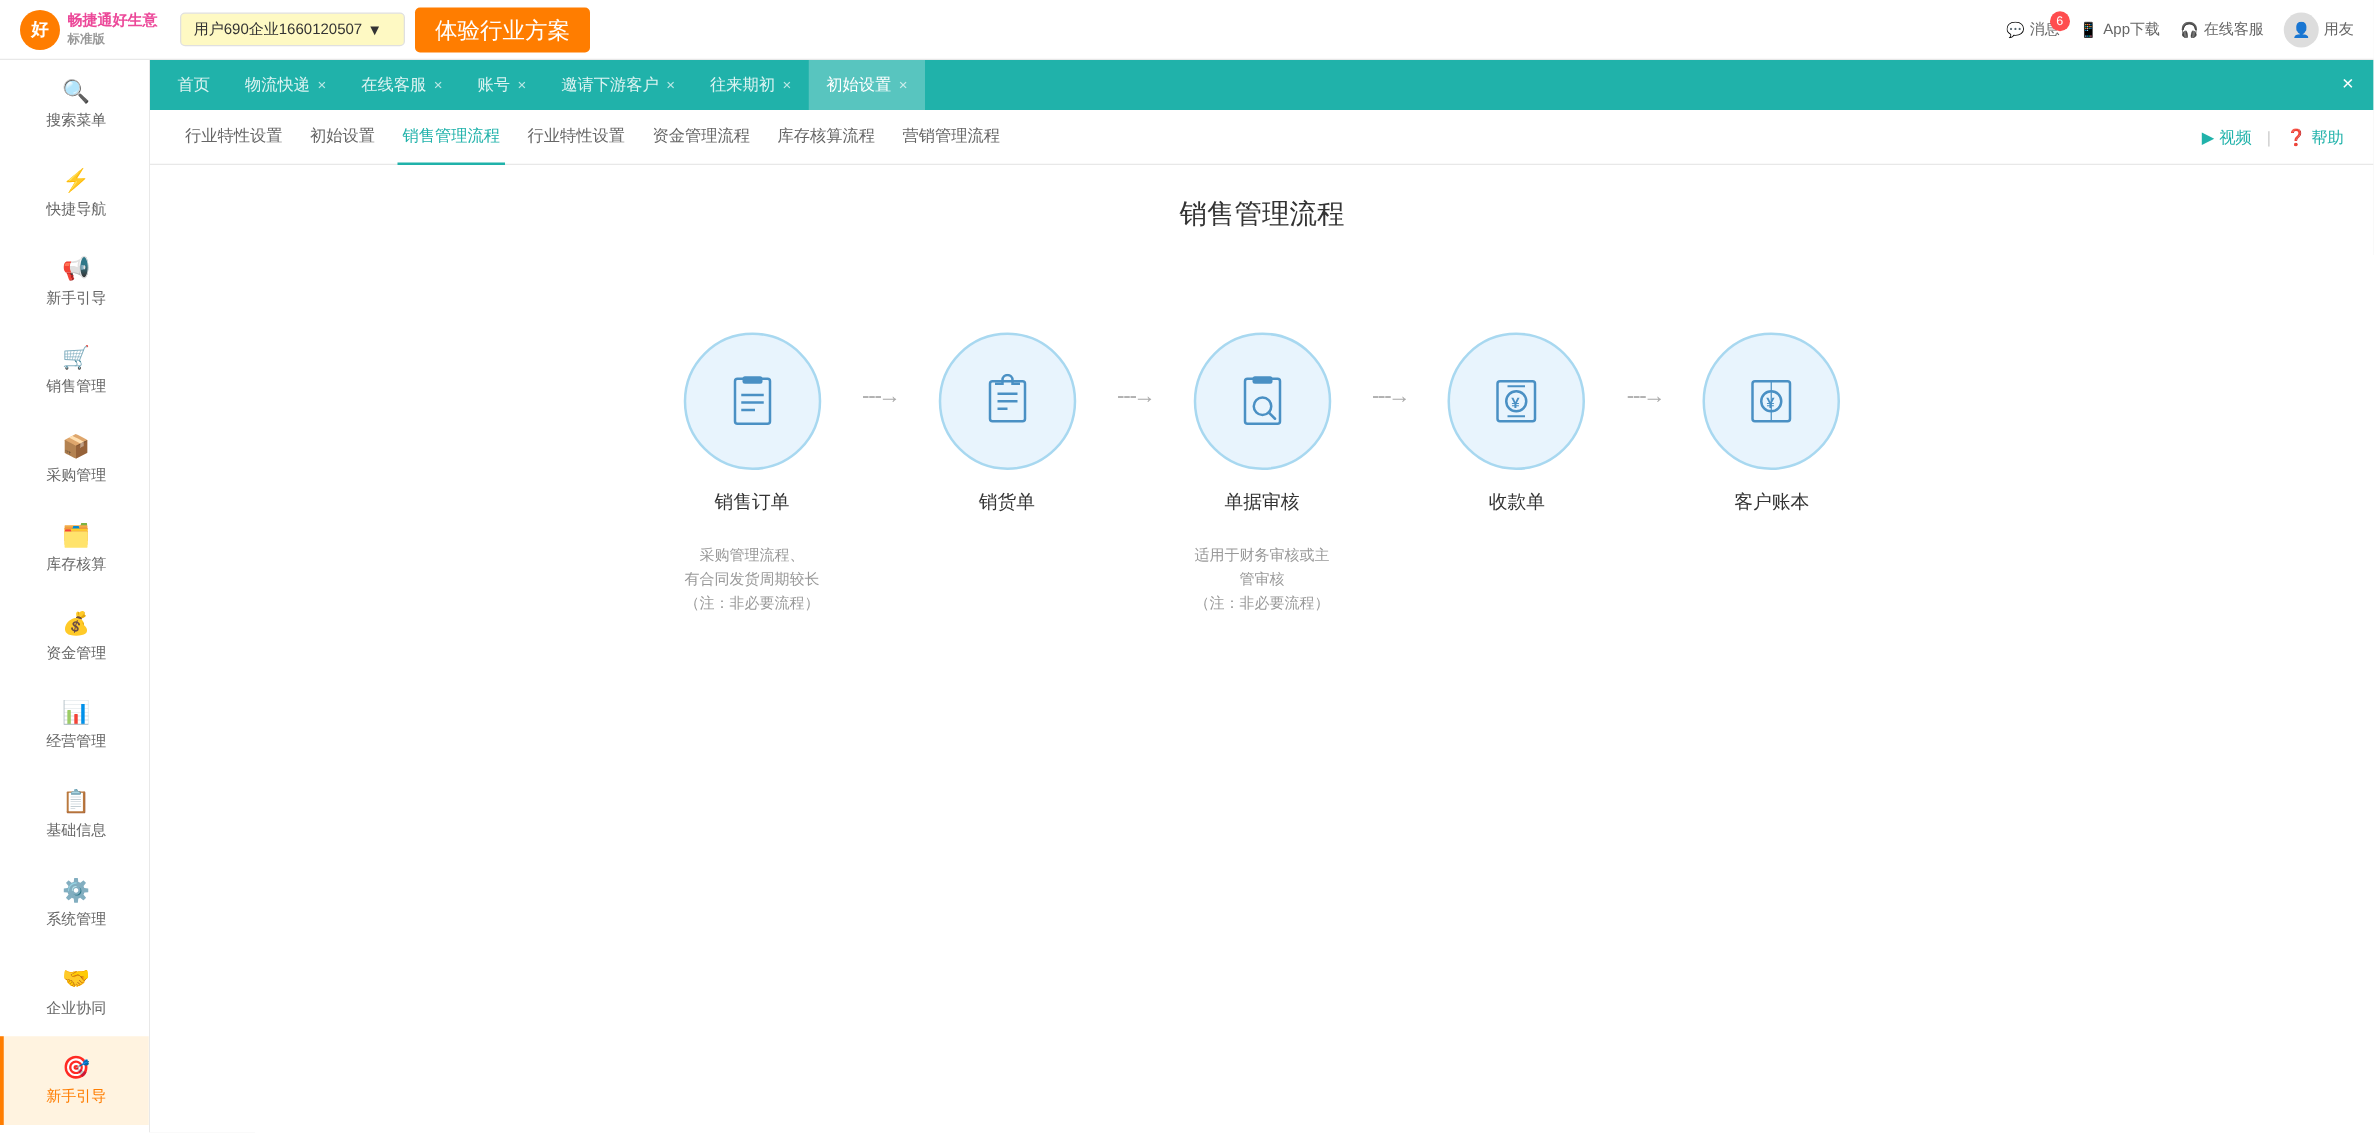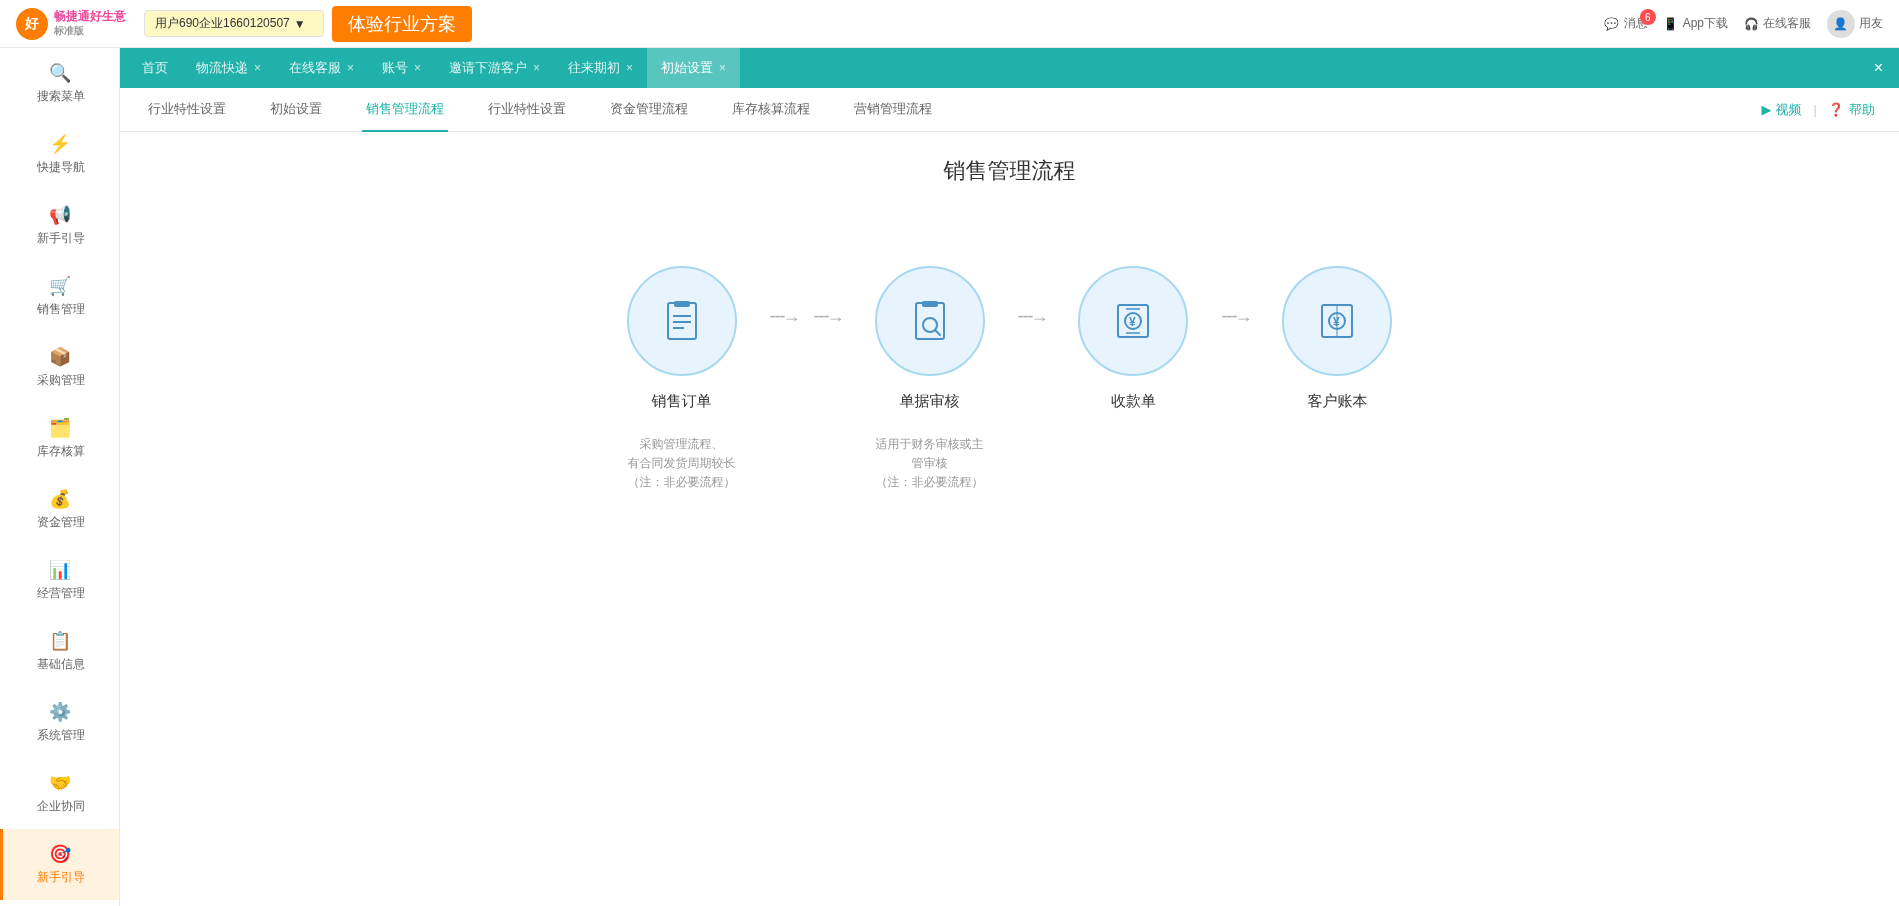--- a/index.html
+++ b/index.html
@@ -35,21 +35,21 @@
 
     
     .nav-tabs { background: #20b2aa; display: flex; align-items: center; padding: 0 8px; height: 40px; flex-shrink: 0; }
     .nav-tab { color: rgba(255,255,255,0.85); padding: 0 14px; height: 40px; display: flex; align-items: center; gap: 4px; cursor: pointer; font-size: 13px; white-space: nowrap; }
     .nav-tab.active { background: rgba(255,255,255,0.25); color: white; font-weight: 500; }
     .nav-tab-close { font-size: 12px; color: rgba(255,255,255,0.7); margin-left: 2px; }
     .nav-close-btn { margin-left: auto; color: white; cursor: pointer; font-size: 16px; padding: 0 8px; }
 
     
     .sub-tabs { background: #fff; border-bottom: 1px solid #e8e8e8; display: flex; align-items: center; padding: 0 24px; height: 44px; flex-shrink: 0; justify-content: space-between; }
-    .sub-tabs-left { display: flex; align-items: flex-end; gap: 36px; }
+    .sub-tabs-left { display: flex; align-items: flex-end; gap: 14px; }
     .sub-tab { color: #666; padding: 0 4px; height: 44px; display: flex; align-items: center; cursor: pointer; font-size: 13px; border-bottom: 2px solid transparent; }
     .sub-tab.active { color: #20b2aa; border-bottom-color: #20b2aa; font-weight: 500; }
     .sub-tabs-right { display: flex; align-items: center; gap: 12px; color: #20b2aa; font-size: 13px; cursor: pointer; }
     .sub-tabs-right span { display: flex; align-items: center; gap: 4px; }
 
     
     .page-content { flex: 1; overflow-y: auto; background: #fff; padding: 24px; }
     .page-title { text-align: center; font-size: 22px; color: #333; font-weight: 500; margin-bottom: 60px; }
 
     
@@ -234,20 +234,33 @@
     <div class="flow-label">销售订单</div>
     <div class="flow-desc">
               <div>采购管理流程、</div>
               <div>有合同发货周期较长</div>
               <div>（注：非必要流程）</div>
             </div>
   </div>
           <div class="flow-arrow">
             <span style="letter-spacing:-3px;color:#aaa;">- - -→</span>
           </div>
+          <div class="flow-step">
+    <div class="flow-circle">
+      <svg class="icon-svg" viewBox="0 0 44 44" fill="none">
+    <rect x="8" y="6" width="28" height="32" rx="2" stroke="#4a90c4" stroke-width="2" fill="none"></rect>
+    <line x1="14" y1="16" x2="30" y2="16" stroke="#4a90c4" stroke-width="2"></line>
+    <line x1="14" y1="22" x2="30" y2="22" stroke="#4a90c4" stroke-width="2"></line>
+    <line x1="14" y1="28" x2="22" y2="28" stroke="#4a90c4" stroke-width="2"></line>
+    <path d="M12 8 h6 v-3 a2 2 0 0 1 8 0 v3 h6" stroke="#4a90c4" stroke-width="2" fill="none"></path>
+  </svg>
+    </div>
+    <div class="flow-label">销货单</div>
+
+  </div>
           <div class="flow-arrow">
             <span style="letter-spacing:-3px;color:#aaa;">- - -→</span>
           </div>
           <div class="flow-step">
     <div class="flow-circle">
       <svg class="icon-svg" viewBox="0 0 44 44" fill="none">
     <rect x="8" y="4" width="28" height="36" rx="2" stroke="#4a90c4" stroke-width="2" fill="none"></rect>
     <rect x="14" y="2" width="16" height="6" rx="2" fill="#4a90c4"></rect>
     <circle cx="22" cy="26" r="7" stroke="#4a90c4" stroke-width="2"></circle>
     <line x1="27" y1="31" x2="32" y2="36" stroke="#4a90c4" stroke-width="2" stroke-linecap="round"></line>

